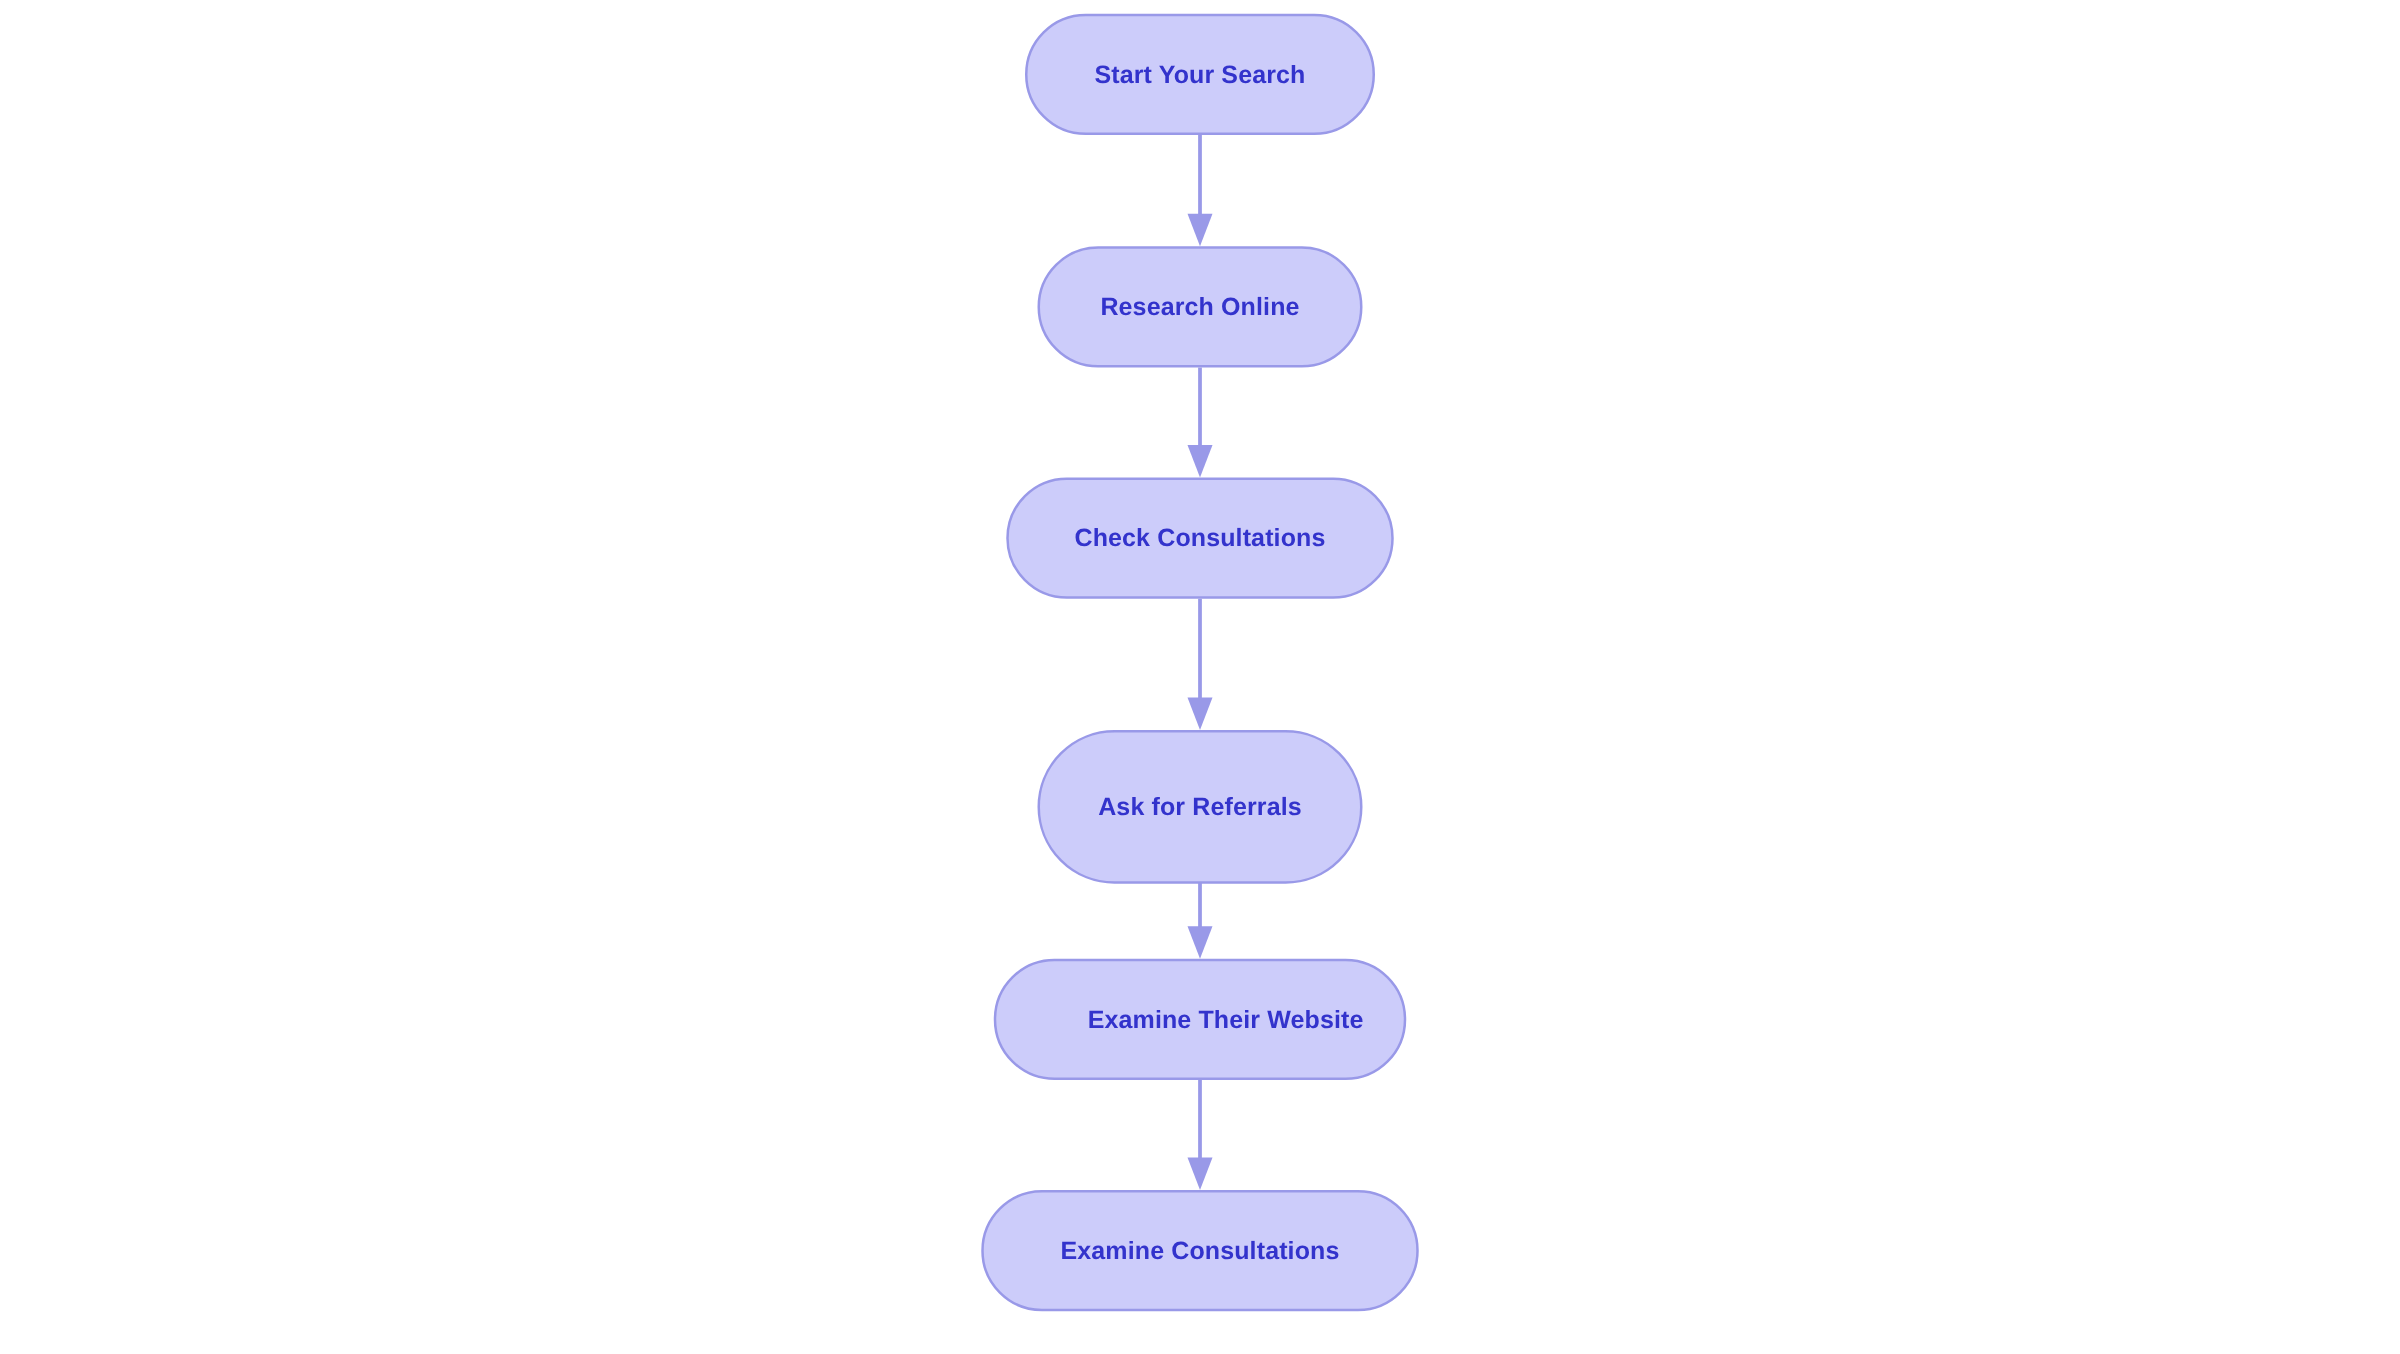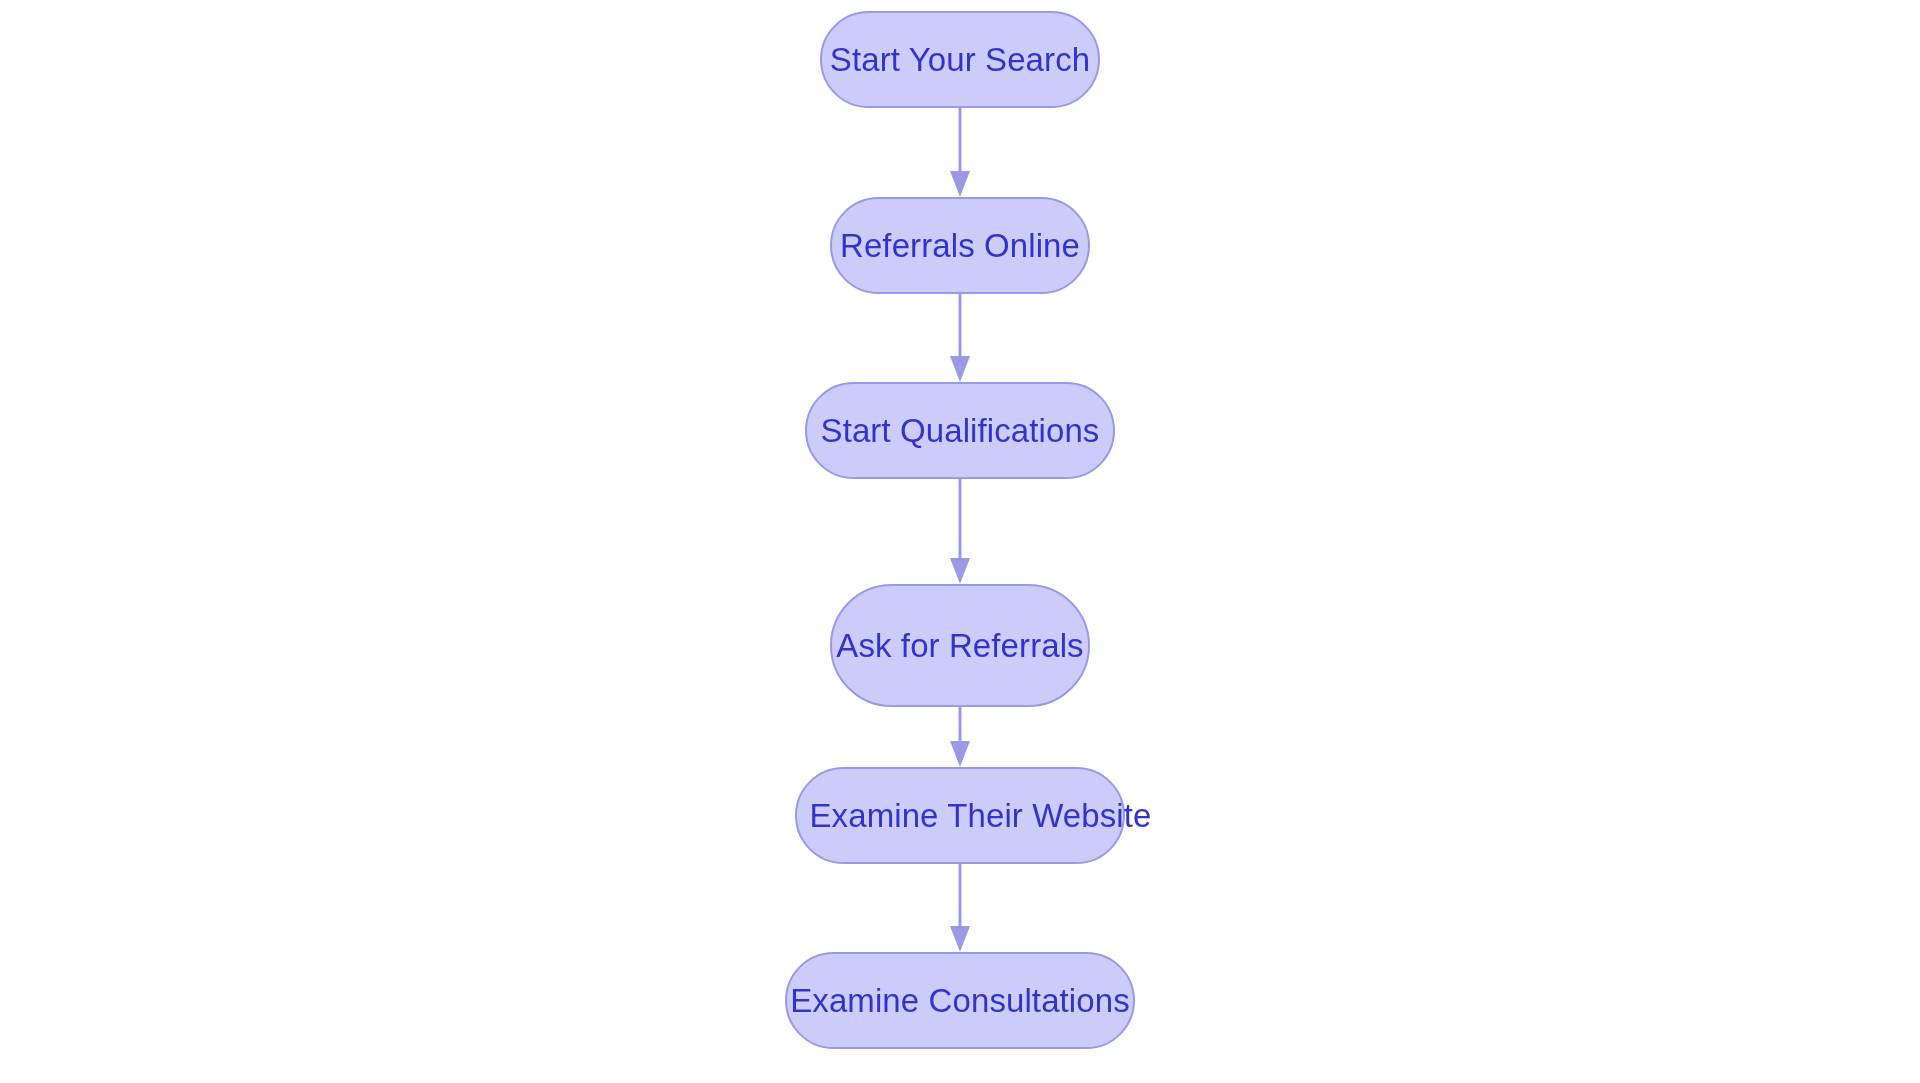--- a/index.html
+++ b/index.html
@@ -38,22 +38,22 @@
     align-items: center;
     justify-content: center;
     background: #ccccfa;
     border: 2px solid #9999e8;
     border-radius: 999px;
     z-index: 2;
   }
 
   .flow-node-label {
     color: #3333cc;
-    font-size: 33px;
-    font-weight: 400;
+    font-size: 20px;
+    font-weight: 700;
     line-height: 1;
     letter-spacing: 0.1px;
     white-space: nowrap;
     user-select: none;
   }
 </style>
 </head>
 <body>
 
 <div id="flowchart-canvas">
@@ -79,25 +79,25 @@
         <line x1="960" y1="864" x2="960" y2="928" stroke="#9999e8" stroke-width="3"></line>
         <polygon points="950,926 970,926 960,952" fill="#9999e8"></polygon>
       </g>
     </svg>
 
   <div class="flow-node" style="left: 820px; top: 11px; width: 280px; height: 97px; background: rgb(204, 204, 250); border-color: rgb(153, 153, 232);">
     <span class="flow-node-label" style="color: rgb(51, 51, 204);">Start Your Search</span>
   </div>
 
   <div class="flow-node" style="left: 830px; top: 197px; width: 260px; height: 97px; background: rgb(204, 204, 250); border-color: rgb(153, 153, 232);">
-    <span class="flow-node-label" style="color: rgb(51, 51, 204);">Referrals Online</span>
+    <span class="flow-node-label" style="color: rgb(51, 51, 204);">Research Online</span>
   </div>
 
   <div class="flow-node" style="left: 805px; top: 382px; width: 310px; height: 97px; background: rgb(204, 204, 250); border-color: rgb(153, 153, 232);">
-    <span class="flow-node-label" style="color: rgb(51, 51, 204);">Start Qualifications</span>
+    <span class="flow-node-label" style="color: rgb(51, 51, 204);">Check Consultations</span>
   </div>
 
   <div class="flow-node" style="left: 830px; top: 584px; width: 260px; height: 123px; background: rgb(204, 204, 250); border-color: rgb(153, 153, 232);">
     <span class="flow-node-label" style="color: rgb(51, 51, 204);">Ask for Referrals</span>
   </div>
 
   <div class="flow-node" style="left: 795px; top: 767px; width: 330px; height: 97px; background: rgb(204, 204, 250); border-color: rgb(153, 153, 232);">
     <span class="flow-node-label" style="color: rgb(51, 51, 204); margin-left: 41px;">Examine Their Website</span>
   </div>
 

